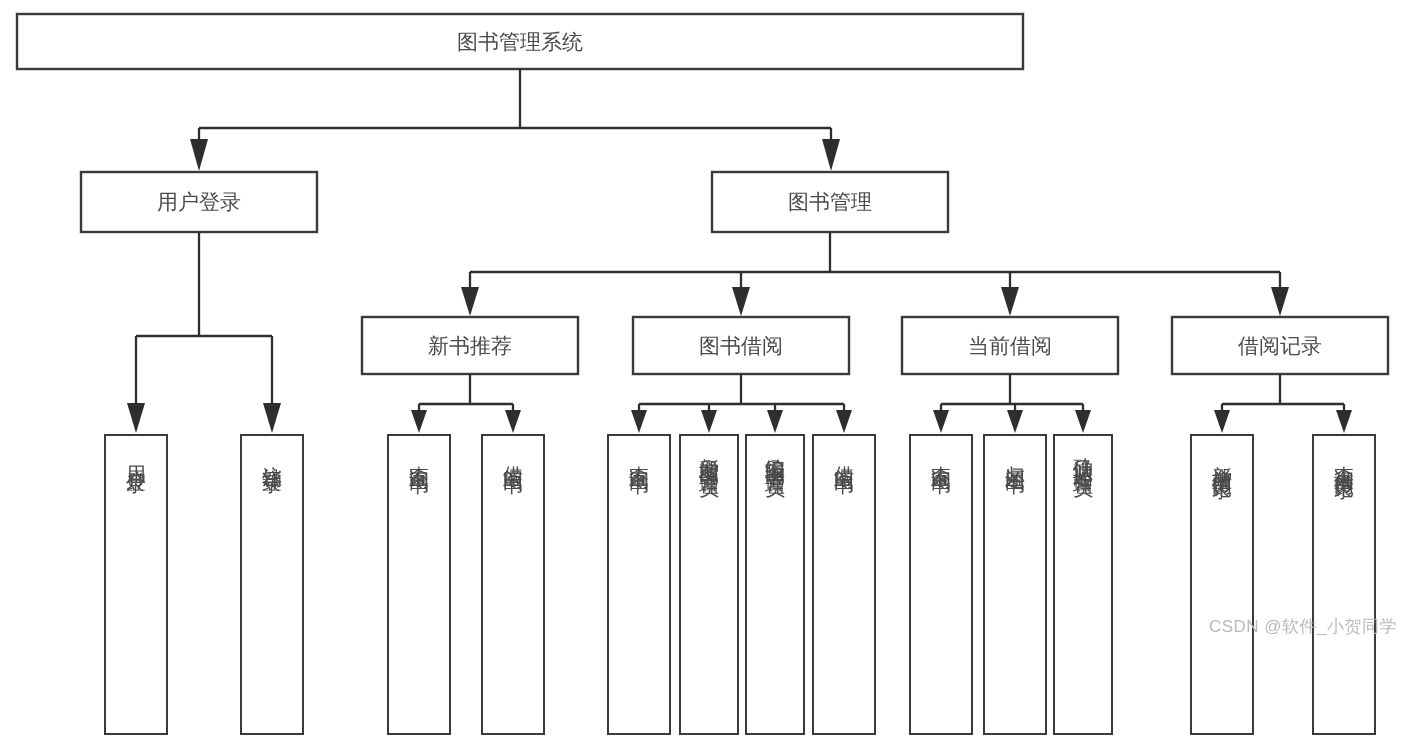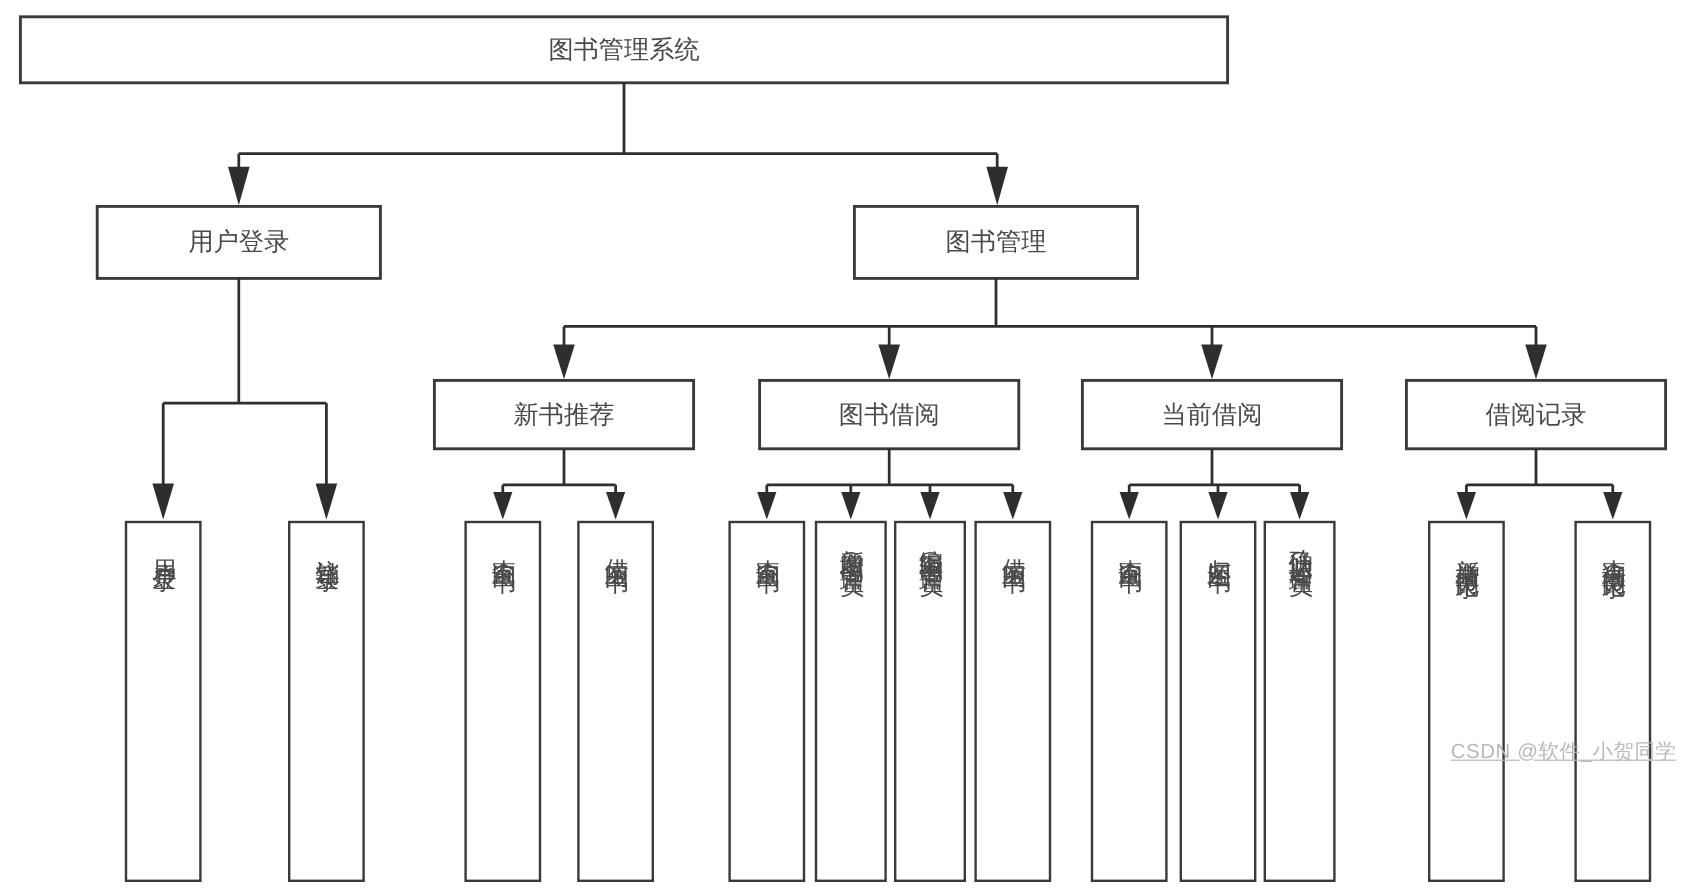--- a/index.html
+++ b/index.html
@@ -71,21 +71,20 @@
   .watermark {
     position: absolute;
     right: 8px;
     bottom: 6px;
     font-family: "Liberation Sans", "DejaVu Sans", sans-serif;
     font-size: 17px;
     color: #b9b9b9;
     letter-spacing: 0.5px;
     white-space: nowrap;
     user-select: none;
-    text-decoration: underline;
   }
 </style>
 </head>
 <body>
 
 <div id="diagram-root">
 
   <svg class="tree-canvas" viewBox="0 0 1405 747">
     <defs></defs>
 

